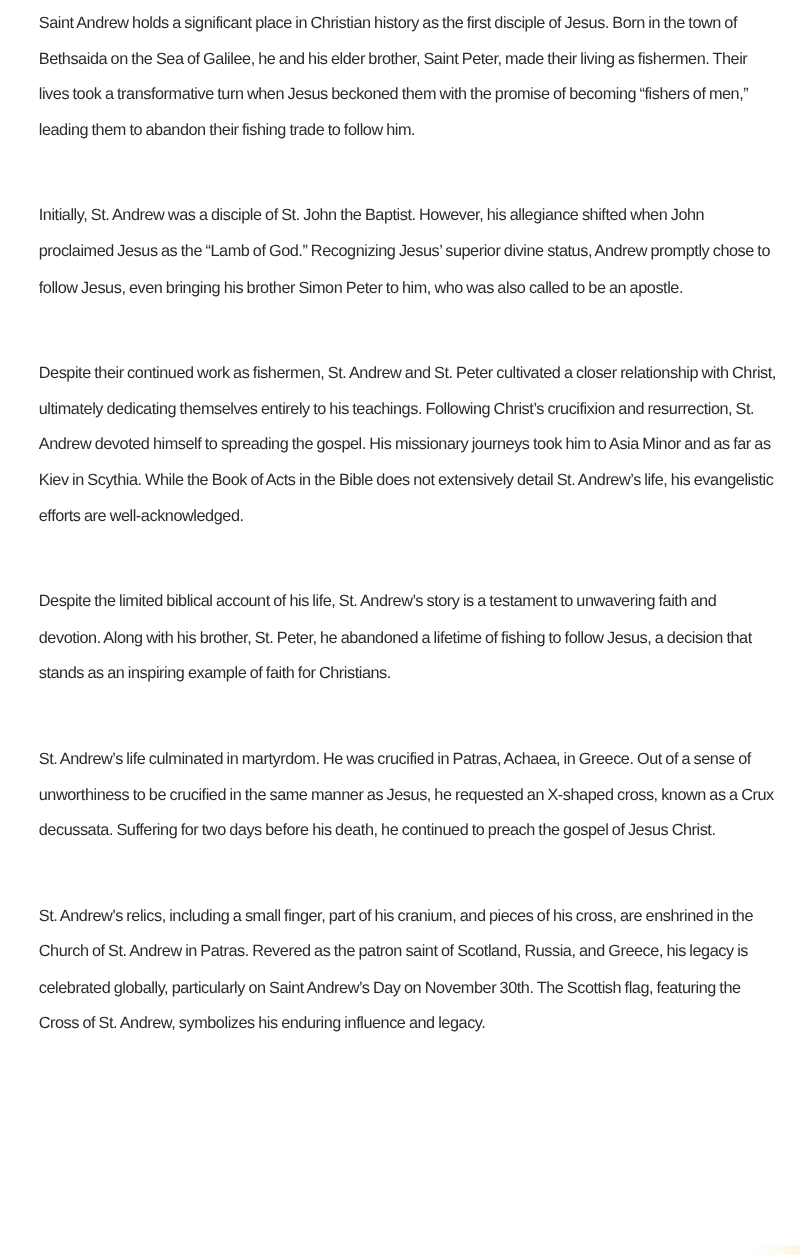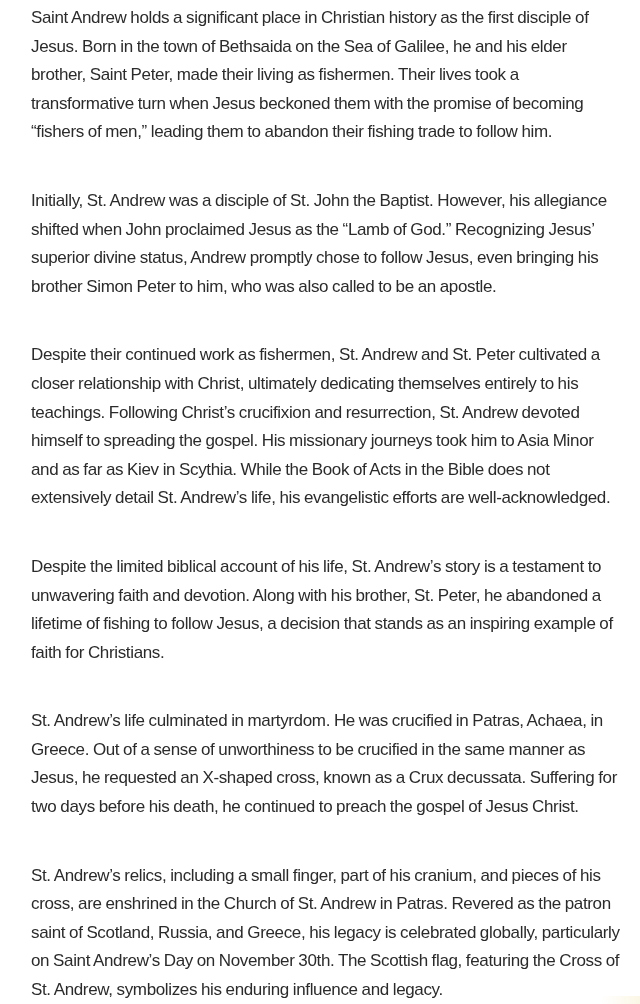--- a/index.html
+++ b/index.html
@@ -12,21 +12,21 @@
       height: 1004px;
       overflow: hidden;
       position: relative;
     }
     .article {
       position: absolute;
       left: 31px;
       top: 4px;
       width: 590px;
       font-family: "Liberation Sans", sans-serif;
-      font-size: 17px;
+      font-size: 13px;
       line-height: 28.6px;
       color: #2b2b2b;
       letter-spacing: -0.35px;
       word-spacing: -0.5px;
     }
     .article p {
       margin: 0 0 40px 0;
     }
     .article p:last-child {
       margin-bottom: 0;

